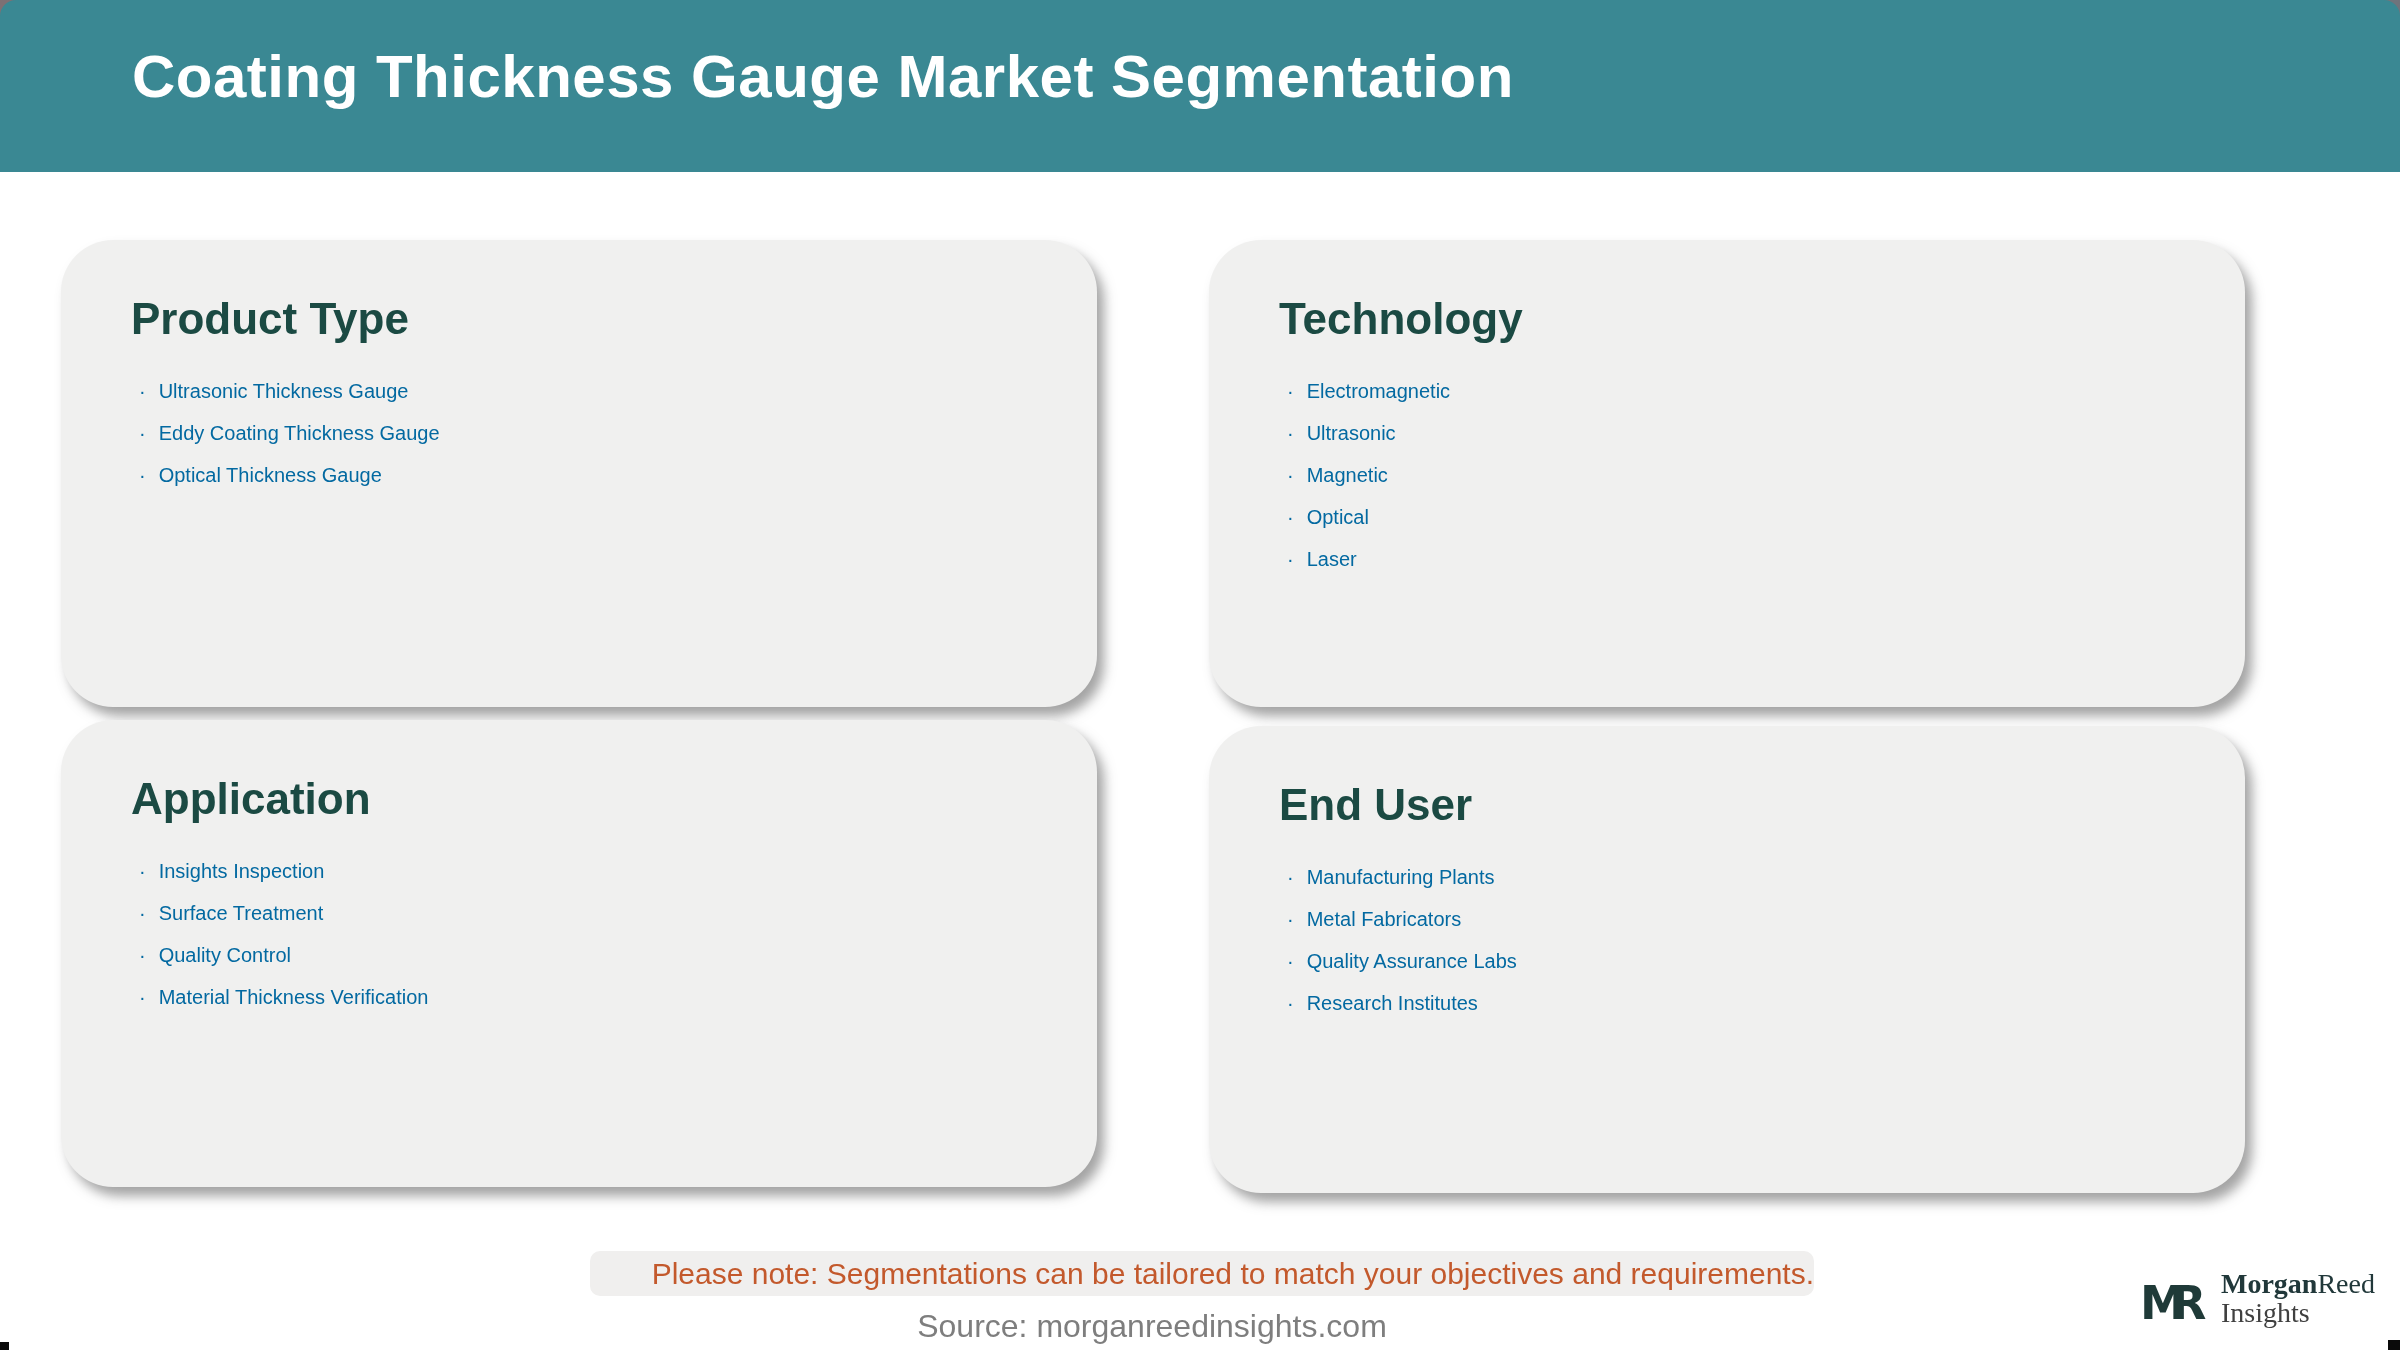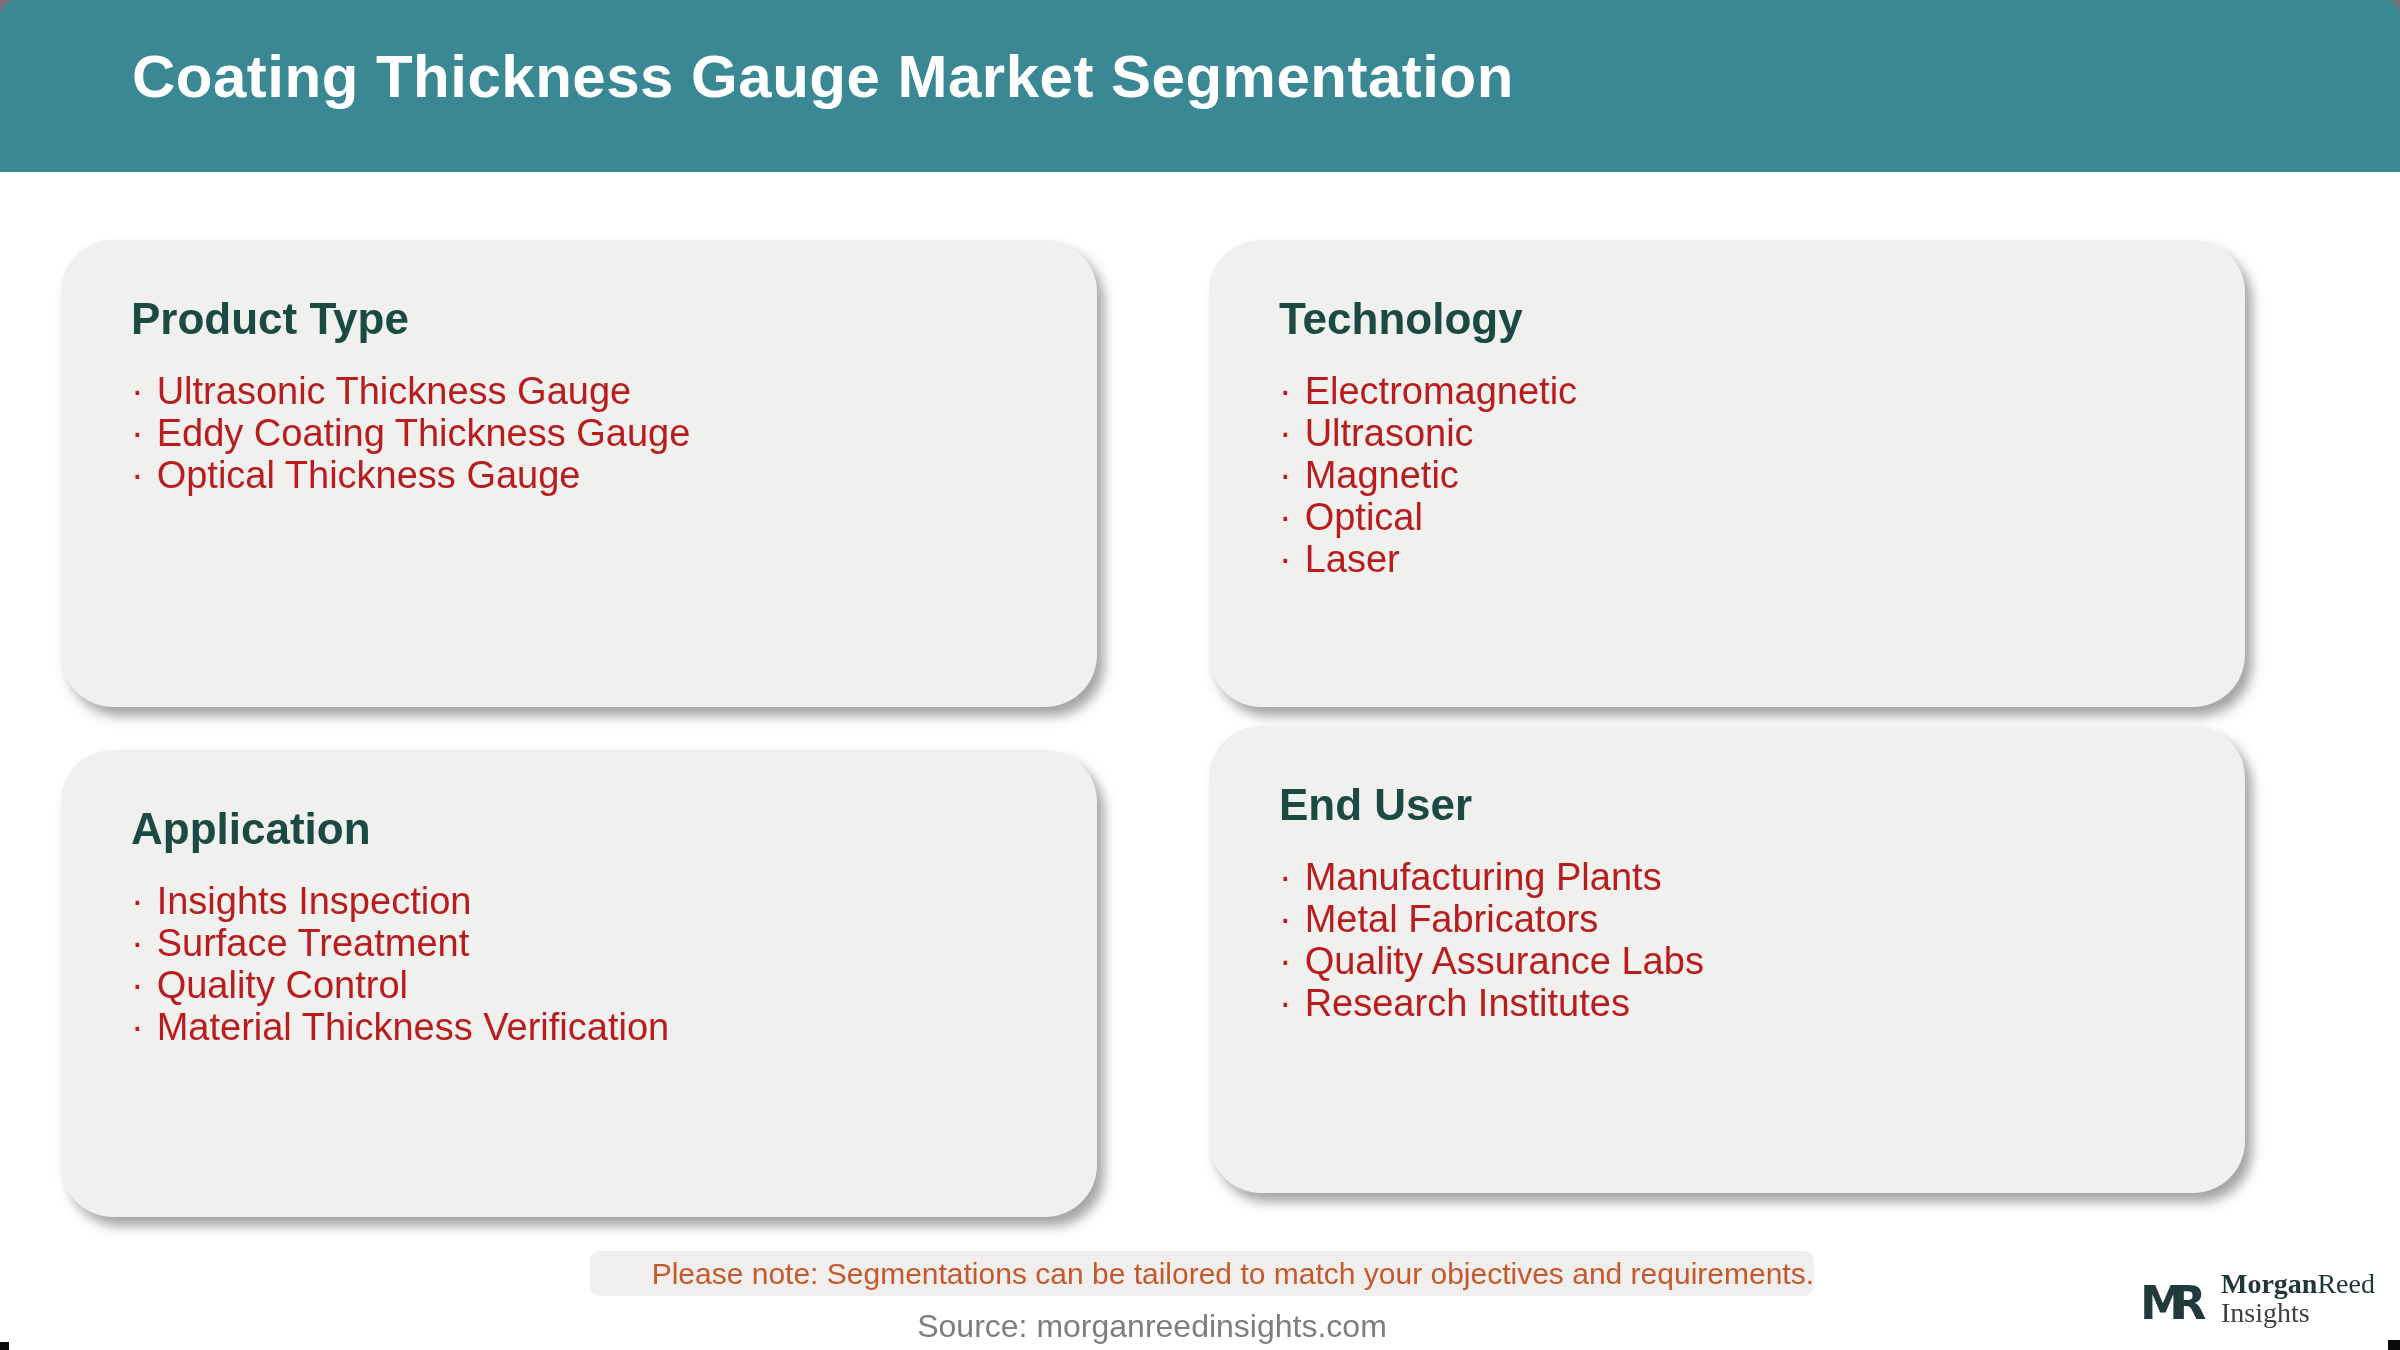--- a/index.html
+++ b/index.html
@@ -37,33 +37,33 @@
     position: absolute;
     width: 1036px; height: 467px;
     background: #f0f0ef;
     border-radius: 52px;
     box-shadow: 7px 9px 12px rgba(90, 90, 90, 0.55);
     box-sizing: border-box;
     padding: 54px 70px 0 70px;
   }
   .card.c1 { left: 61px;   top: 240px; }
   .card.c2 { left: 1209px; top: 240px; }
-  .card.c3 { left: 61px;   top: 750px; }
+  .card.c3 { left: 61px;   top: 720px; }
   .card.c4 { left: 1209px; top: 726px; }
 
   .card h2 {
     margin: 0 0 26px 0;
     font-size: 44px; font-weight: 700;
     color: #1b4a43;
   }
   .card ul {
     list-style: none;
-    margin: 0; padding: 0;
-    font-size: 38px; line-height: 42px;
-    color: #b91c1c;
+    margin: 8px; padding: 0;
+    font-size: 20px; line-height: 42px;
+    color: #0369a1;
   }
   .card ul li::before {
     content: "\00B7";
     display: inline-block;
     margin-right: 13px;
   }
 
   .note-bar {
     position: absolute;
     left: 590px; top: 1251px;

